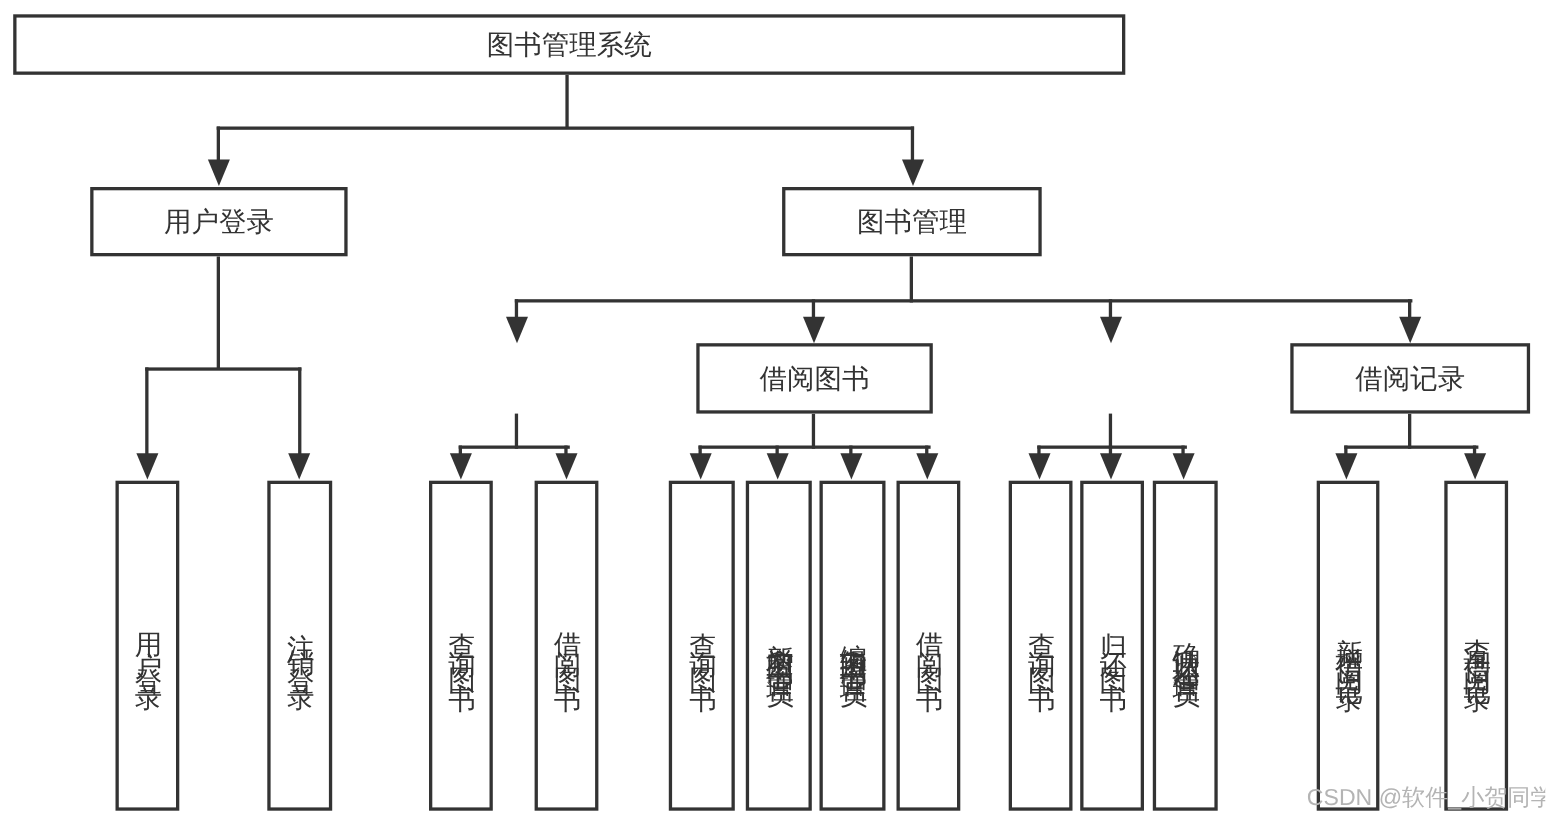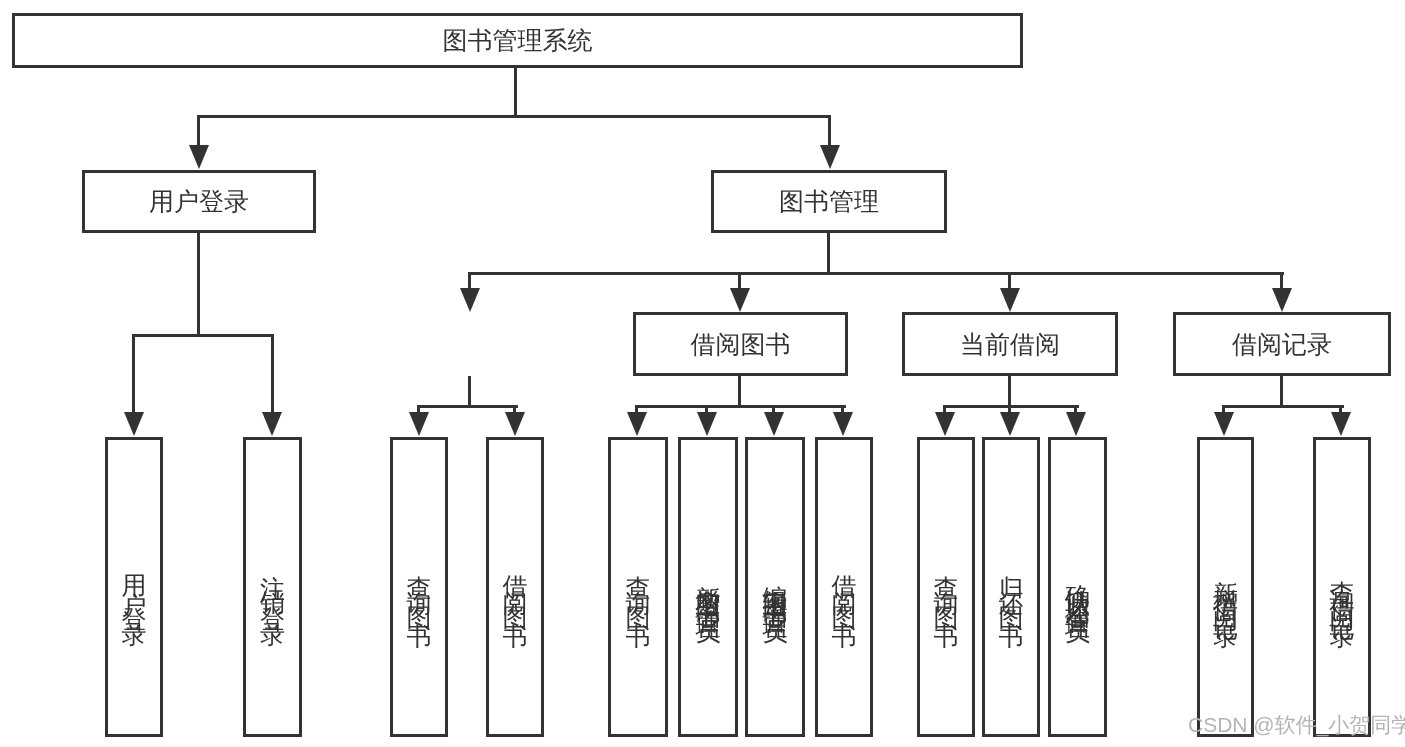--- a/index.html
+++ b/index.html
@@ -137,23 +137,20 @@
 
   <div class="node" style="left:711px; top:170px; width:236px; height:63px;">
     <span class="hlabel">图书管理</span>
   </div>
 
 
   <div class="node" style="left:633px; top:312px; width:215px; height:64px;">
     <span class="hlabel">借阅图书</span>
   </div>
 
-  <div class="node" style="left:902px; top:312px; width:216px; height:64px;">
-    <span class="hlabel">当前借阅</span>
-  </div>
 
   <div class="node" style="left:1173px; top:312px; width:218px; height:64px;">
     <span class="hlabel">借阅记录</span>
   </div>
 
   <div class="node" style="left:105px; top:437px; width:58px; height:300px;">
     <span class="vlabel ls-loose">用户登录</span>
   </div>
   <div class="node" style="left:243px; top:437px; width:59px; height:300px;">
     <span class="vlabel ls-loose">注销登录</span>

